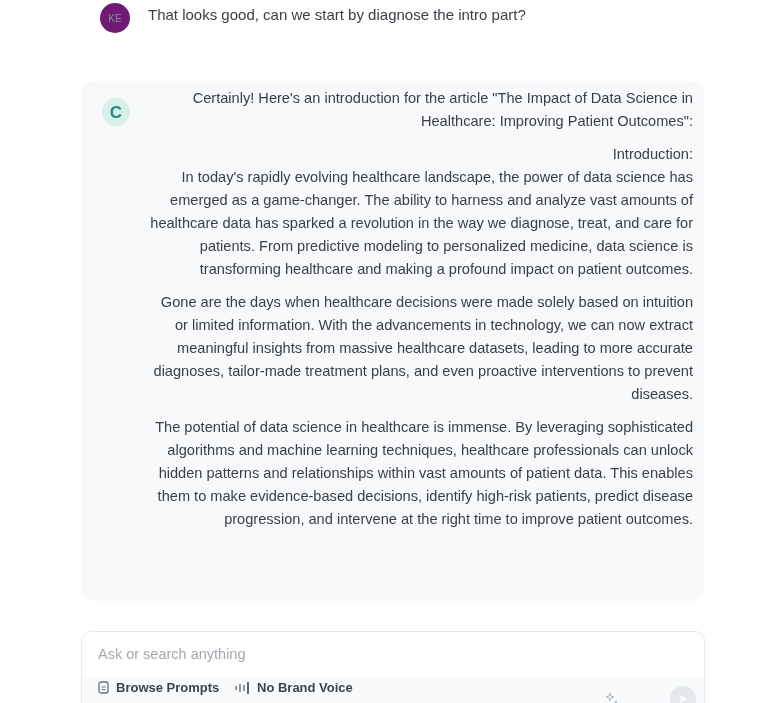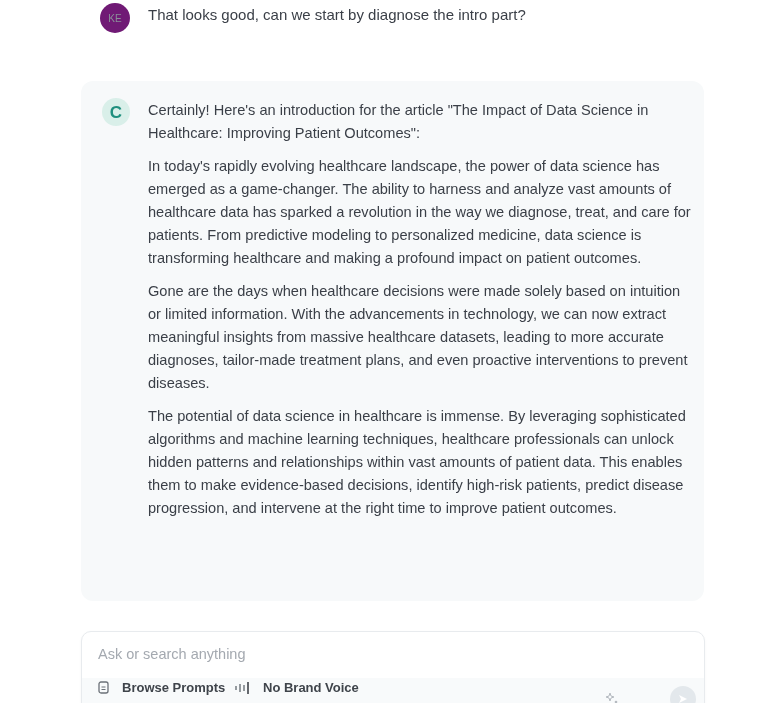--- a/index.html
+++ b/index.html
@@ -19,39 +19,39 @@
     position:absolute; left:81px; top:81px; width:623px; height:520px;
     background:#f7f9fa; border-radius:12px;
   }
   .ai-avatar {
     position:absolute; left:21px; top:17px; width:28px; height:28px; border-radius:50%;
     background:#d9efe9; display:flex; align-items:center; justify-content:center;
   }
   .ai-avatar span {
     color:#1f8f7e; font-weight:bold; font-size:17px; line-height:1;
   }
-  .ai-body { position:absolute; left:67px; top:18px; width:545px; font-size:14.6px; line-height:23px; color:#3a3f47; }
+  .ai-body { position:absolute; left:67px; top:6px; width:545px; font-size:14.6px; line-height:23px; color:#3a3f47;text-align:right; }
   .ai-body p { margin:0 0 10px 0; }
 
   .composer {
     position:absolute; left:81px; top:609px; width:622px; height:90px;
     border:1px solid #e8ebee; border-radius:10px; background:#fff; overflow:hidden;
     box-shadow:0 1px 3px rgba(0,0,0,0.04);
     margin-top:22px;
   }
   .composer-input {
     position:absolute; left:14px; top:10px; width:590px; height:22px; border:none; outline:none;
     font-size:14.5px; font-family:"Liberation Sans", sans-serif; color:#3a3f47; background:transparent;
   }
   .composer-input::placeholder { color:#a4a9b0; }
   .composer-bar {
     position:absolute; left:0; top:46px; width:100%; height:44px; background:#f8fafb;
   }
   .tool-btn {
-    position:absolute; top:2px; display:flex; align-items:center; gap:13px;
+    position:absolute; top:2px; display:flex; align-items:center; gap:7px;
     font-size:13px; font-weight:bold; color:#3f444b; cursor:pointer;
   }
   .improve {
     position:absolute; left:505px; top:14px; display:flex; align-items:center; gap:6px;
     font-size:13px; color:#a8adb4; font-weight:bold;flex-direction:column;
   }
   .send-btn {
     position:absolute; left:588px; top:8px; width:26px; height:26px; border-radius:50%;
     background:#e3e8ec; display:flex; align-items:center; justify-content:center;
   }
@@ -63,20 +63,21 @@
   <div class="user-avatar">KE</div>
   <div class="user-text">That looks good, can we start by diagnose the intro part?</div>
 </div>
 
 <div class="ai-msg">
   <div class="ai-avatar">
     <span>C</span>
   </div>
   <div class="ai-body">
     <p style="margin-bottom:10px">Certainly! Here's an introduction for the article "The Impact of Data Science in Healthcare: Improving Patient Outcomes":</p>
+    <div>Introduction:</div>
     <p>In today's rapidly evolving healthcare landscape, the power of data science has emerged as a game-changer. The ability to harness and analyze vast amounts of healthcare data has sparked a revolution in the way we diagnose, treat, and care for patients. From predictive modeling to personalized medicine, data science is transforming healthcare and making a profound impact on patient outcomes.</p>
     <p>Gone are the days when healthcare decisions were made solely based on intuition or limited information. With the advancements in technology, we can now extract meaningful insights from massive healthcare datasets, leading to more accurate diagnoses, tailor-made treatment plans, and even proactive interventions to prevent diseases.</p>
     <p>The potential of data science in healthcare is immense. By leveraging sophisticated algorithms and machine learning techniques, healthcare professionals can unlock hidden patterns and relationships within vast amounts of patient data. This enables them to make evidence-based decisions, identify high-risk patients, predict disease progression, and intervene at the right time to improve patient outcomes.</p>
   </div>
 </div>
 
 <div class="composer">
   <input class="composer-input" type="text" placeholder="Ask or search anything" style="">
   <div class="composer-bar">
     <div class="tool-btn" style="left:16px">

